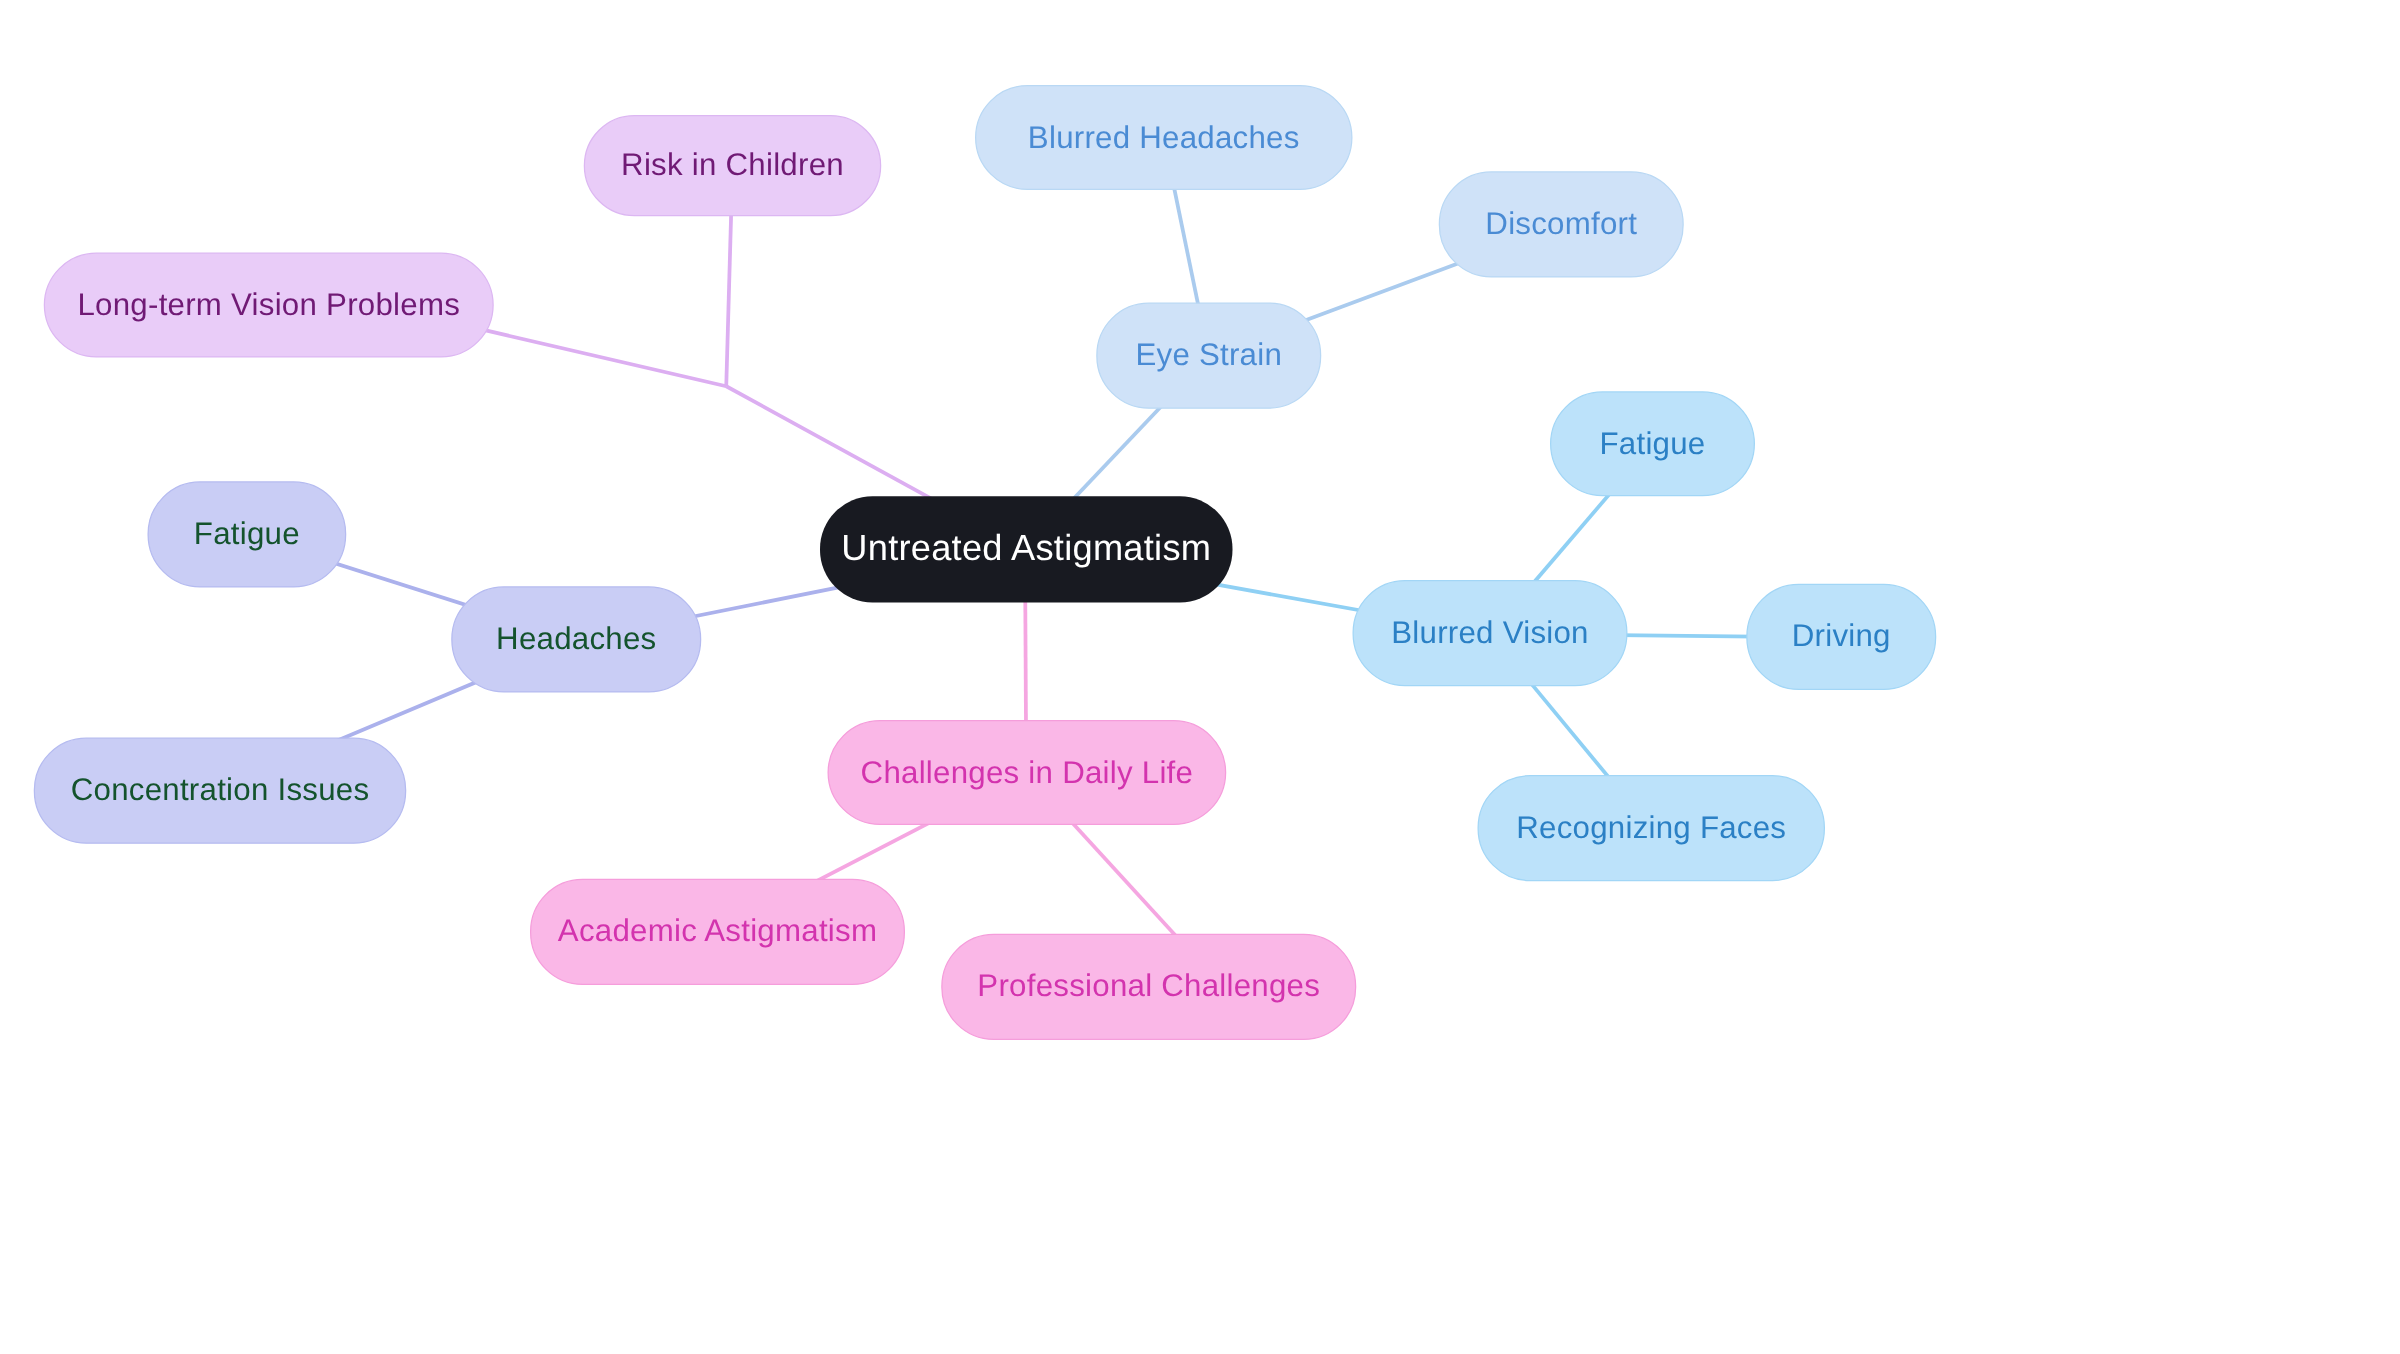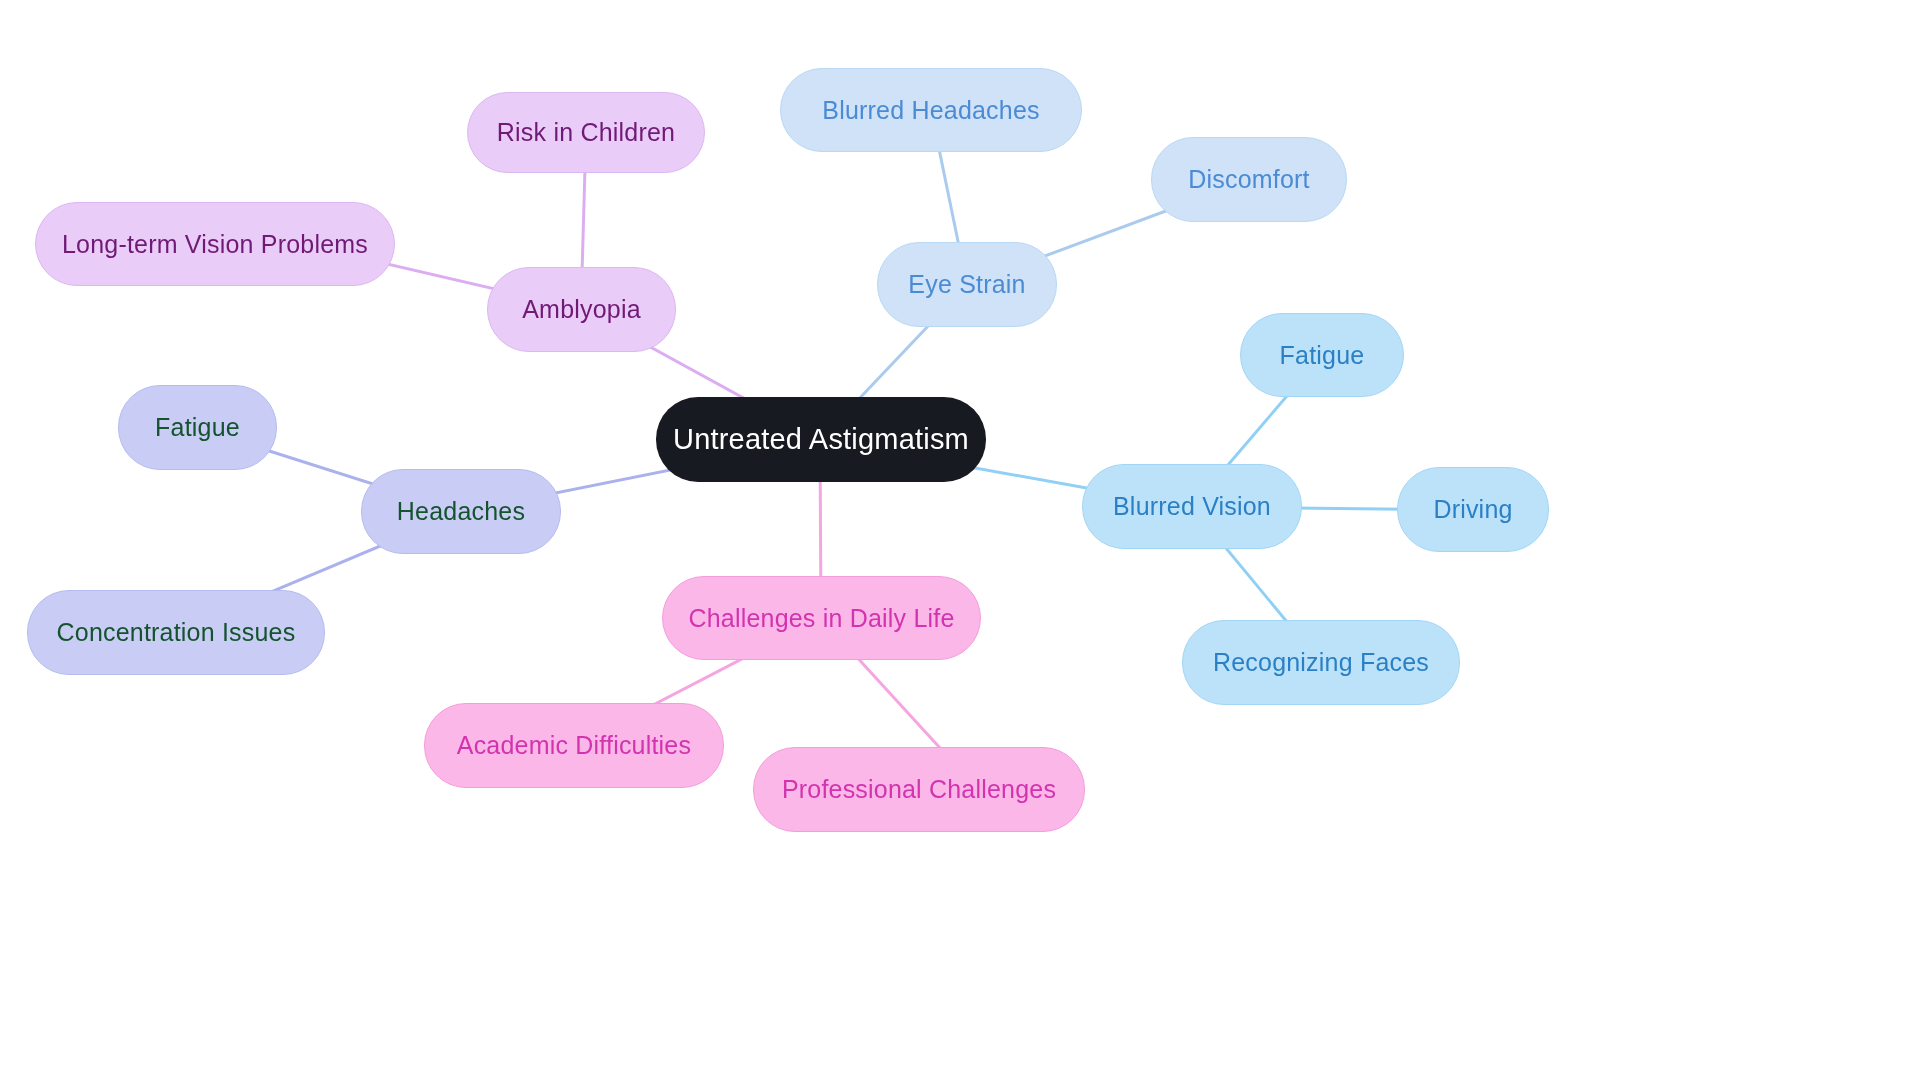--- a/index.html
+++ b/index.html
@@ -90,34 +90,33 @@
     <line x1="461" y1="512" x2="197" y2="428" stroke="#abb1ec" stroke-width="3"></line>
     <line x1="461" y1="512" x2="176" y2="632" stroke="#abb1ec" stroke-width="3"></line>
 
     <line x1="820" y1="440" x2="821" y2="618" stroke="#f5a6e1" stroke-width="3"></line>
     <line x1="821" y1="618" x2="574" y2="746" stroke="#f5a6e1" stroke-width="3"></line>
     <line x1="821" y1="618" x2="962" y2="772" stroke="#f5a6e1" stroke-width="3"></line>
   </svg>
 
   <div class="node node-central" style="left:656px; top:397px; width:330px; height:85px;">Untreated Astigmatism</div>
 
-  <div class="node family-purple" style="left:487px; top:267px; width:189px; height:85px;">Amblyopia</div>
   <div class="node family-purple" style="left:467px; top:92px; width:238px; height:81px;">Risk in Children</div>
   <div class="node family-purple" style="left:35px; top:182px; width:360px; height:84px;margin-top:20px;">Long-term Vision Problems</div>
 
   <div class="node family-blue" style="left:877px; top:242px; width:180px; height:85px;">Eye Strain</div>
   <div class="node family-blue" style="left:780px; top:68px; width:302px; height:84px;">Blurred Headaches</div>
   <div class="node family-blue" style="left:1151px; top:137px; width:196px; height:85px;">Discomfort</div>
 
   <div class="node family-sky" style="left:1082px; top:464px; width:220px; height:85px;">Blurred Vision</div>
   <div class="node family-sky" style="left:1240px; top:313px; width:164px; height:84px;">Fatigue</div>
   <div class="node family-sky" style="left:1397px; top:467px; width:152px; height:85px;">Driving</div>
   <div class="node family-sky" style="left:1182px; top:620px; width:278px; height:85px;">Recognizing Faces</div>
 
   <div class="node family-periwinkle" style="left:361px; top:469px; width:200px; height:85px;">Headaches</div>
   <div class="node family-periwinkle" style="left:118px; top:385px; width:159px; height:85px;">Fatigue</div>
   <div class="node family-periwinkle" style="left:27px; top:590px; width:298px; height:85px;">Concentration Issues</div>
 
   <div class="node family-pink" style="left:662px; top:576px; width:319px; height:84px;">Challenges in Daily Life</div>
-  <div class="node family-pink" style="left:424px; top:703px; width:300px; height:85px;">Academic Difficulties</div>
+  <div class="node family-pink" style="left:424px; top:703px; width:300px; height:85px;">Academic Astigmatism</div>
   <div class="node family-pink" style="left:753px; top:729px; width:332px; height:85px;margin-top:18px;">Professional Challenges</div>
 
 </div>
 
 </body></html>

